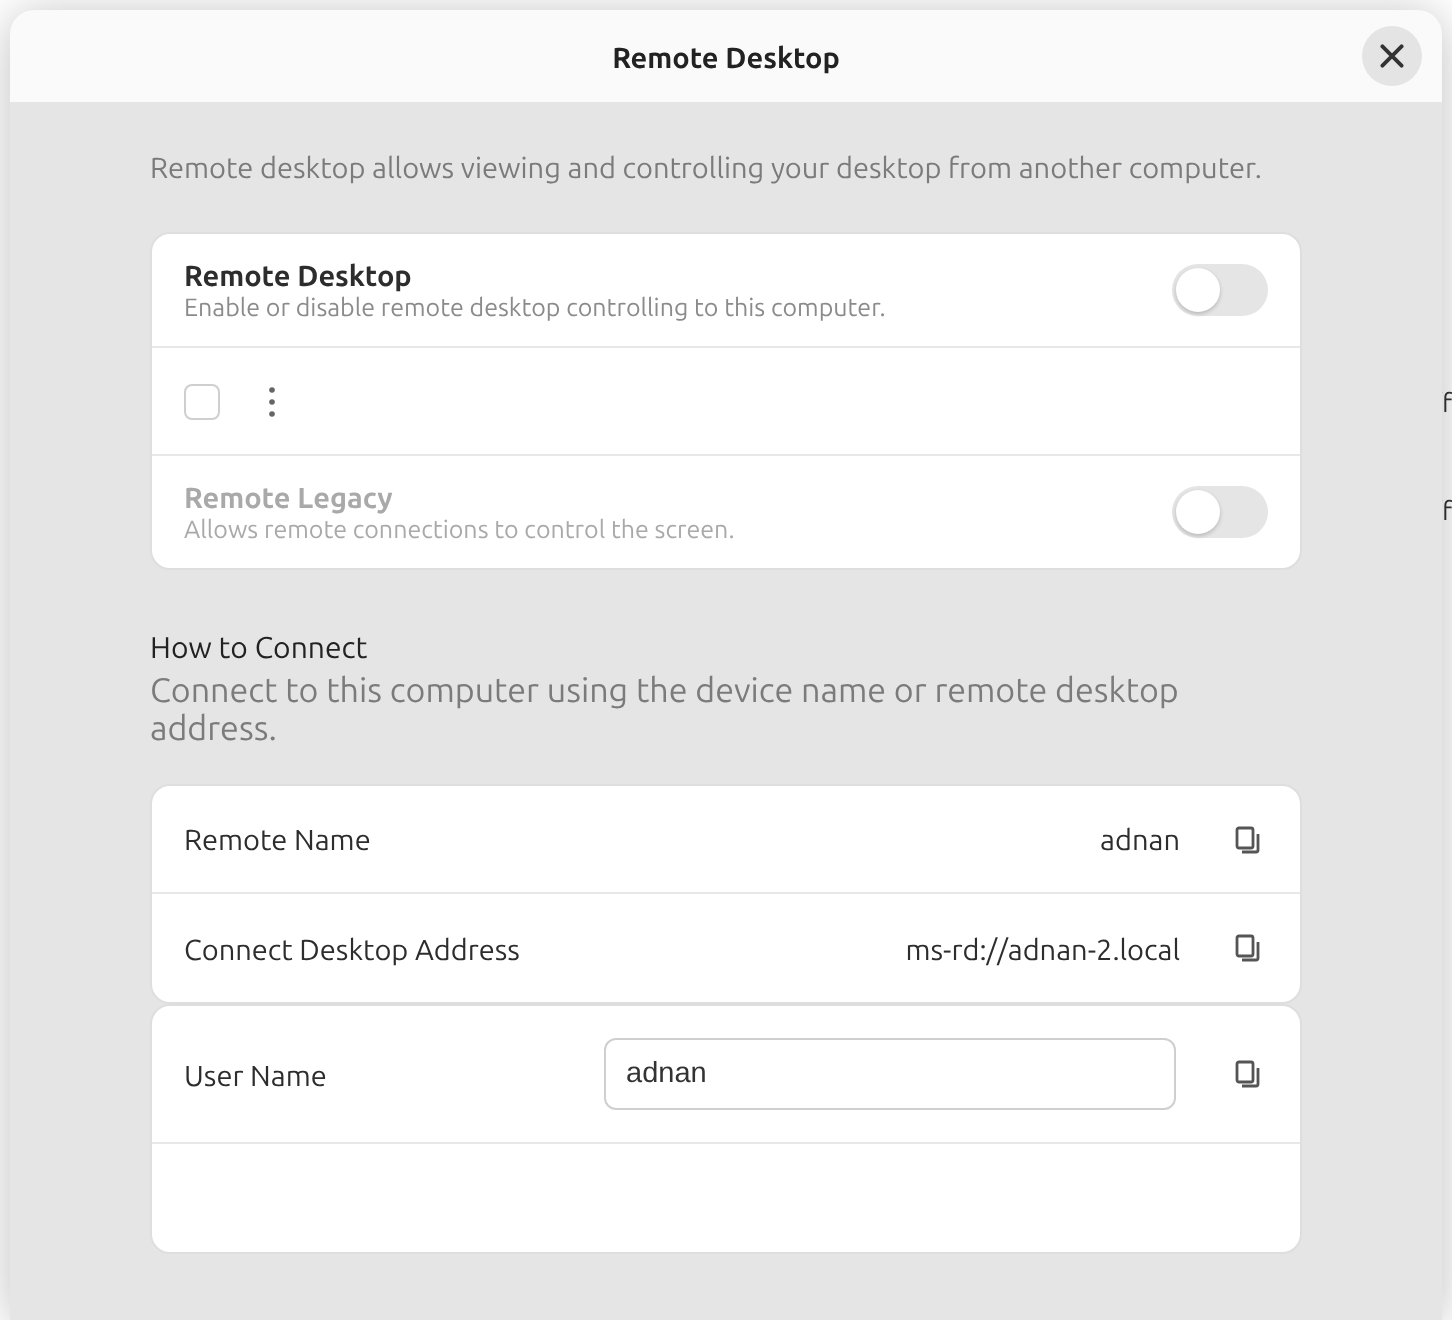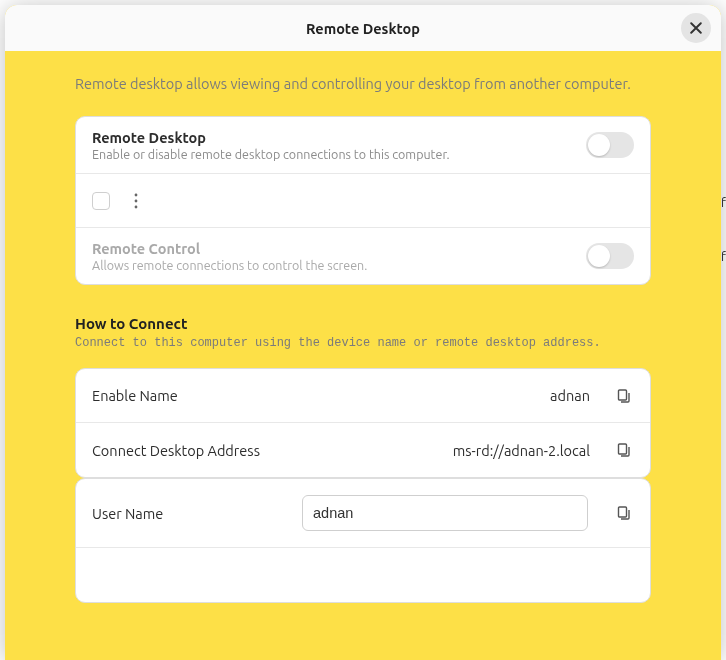--- a/index.html
+++ b/index.html
@@ -34,21 +34,21 @@
       padding-top: 195px;
       font-size: 13px;
       color: #333;
     }
     .dialog {
       position: absolute;
       left: 5px;
       right: 5px;
       top: 5px;
       bottom: 0;
-      background: #fde047;
+      background: #e5e5e5;
       border-radius: 12px 12px 0 0;
       box-shadow: 0 2px 24px rgba(0,0,0,0.25);
       overflow: hidden;
     }
     .dialog-header {
       height: 46px;
       display: flex;
       align-items: center;
       justify-content: center;
       position: relative;
@@ -156,31 +156,30 @@
       width: 24px;
       height: 24px;
       display: flex;
       align-items: center;
       justify-content: center;
       flex-shrink: 0;
       cursor: pointer;
       color: #666;
     }
     .section-heading {
-      font-weight: 700;
+      font-weight: 400;
       font-size: 15px;
       color: #222;
       margin-top: 30px;
     }
     .section-sub {
       color: #7b7b7b;
-      font-size: 12px;
+      font-size: 17px;
       margin-top: 4px;
       margin-bottom: 18px;
-      font-family: Liberation Mono, monospace;
     }
     .kv-value {
       font-size: 14.5px;
       color: #2d2d2d;
       margin-right: 8px;
     }
     .copy-btn {
       width: 22px;
       height: 22px;
       display: flex;
@@ -231,51 +230,51 @@
     </button>
   </div>
 
   <div class="dialog-body">
     <p class="intro">Remote desktop allows viewing and controlling your desktop from another computer.</p>
 
     <div class="card-group">
       <div class="card-row">
         <div class="row-text">
           <div class="row-title bold">Remote Desktop</div>
-          <div class="row-sub">Enable or disable remote desktop connections to this computer.</div>
+          <div class="row-sub">Enable or disable remote desktop controlling to this computer.</div>
         </div>
         <div class="switch"></div>
       </div>
 
       <div class="card-row row-disabled">
         <div class="checkbox"></div>
         <div class="menu-dots">
           <svg width="4" height="16" viewBox="0 0 4 16">
               <circle cx="2" cy="2" r="1.4" fill="currentColor"></circle>
               <circle cx="2" cy="8" r="1.4" fill="currentColor"></circle>
               <circle cx="2" cy="14" r="1.4" fill="currentColor"></circle>
             </svg>
         </div>
       </div>
 
       <div class="card-row row-disabled">
         <div class="row-text">
-          <div class="row-title bold">Remote Control</div>
+          <div class="row-title bold">Remote Legacy</div>
           <div class="row-sub">Allows remote connections to control the screen.</div>
         </div>
         <div class="switch"></div>
       </div>
     </div>
 
     <div class="section-heading">How to Connect</div>
     <div class="section-sub">Connect to this computer using the device name or remote desktop address.</div>
 
     <div class="card-group">
       <div class="card-row">
-        <div class="row-label-simple" style="flex:1">Enable Name</div>
+        <div class="row-label-simple" style="flex:1">Remote Name</div>
         <div class="kv-value">adnan</div>
         <div class="copy-btn">
           <svg width="16" height="16" viewBox="0 0 16 16">
               <rect x="3.5" y="2" width="8" height="10" rx="1" fill="none" stroke="currentColor" stroke-width="1.4"></rect>
               <path d="M6 14 h7 a1 1 0 0 0 1-1 V5" fill="none" stroke="currentColor" stroke-width="1.4"></path>
             </svg>
         </div>
       </div>
       <div class="card-row">
         <div class="row-label-simple" style="flex:1">Connect Desktop Address</div>

